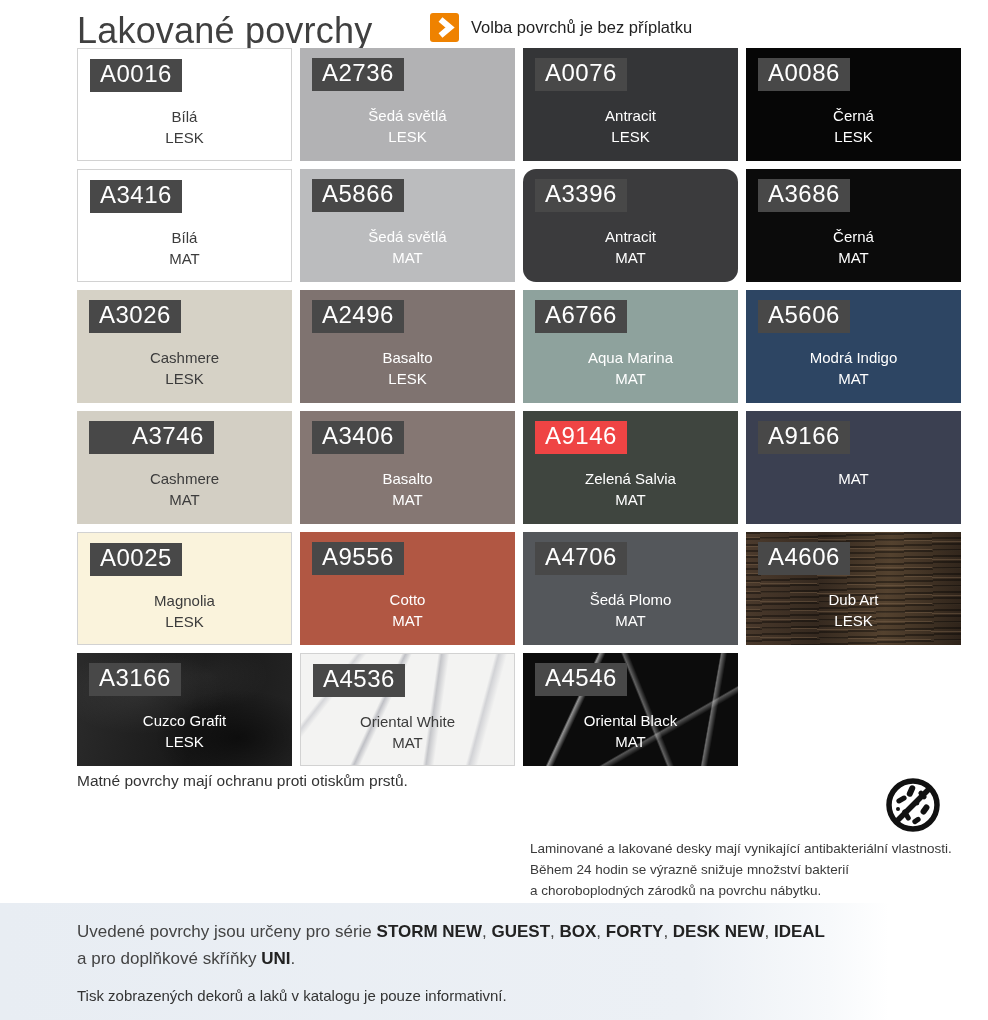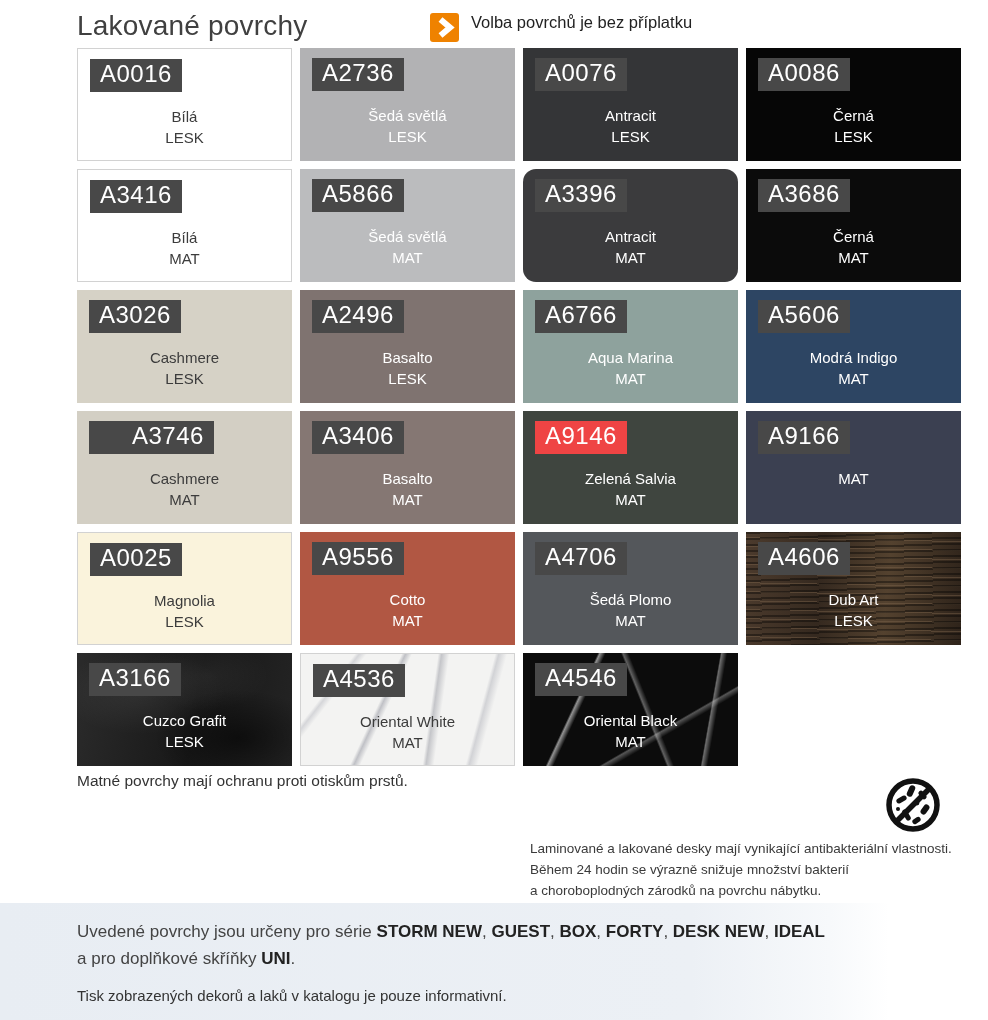--- a/index.html
+++ b/index.html
@@ -1,21 +1,21 @@
 <!DOCTYPE html>
 <html><head>
 <meta charset="utf-8">
 <style>
   html,body{margin:0;padding:0;background:#ffffff;}
   body{font-family:"Liberation Sans","DejaVu Sans",sans-serif;color:#3a3a3a;}
   #page{position:relative;width:988px;height:1020px;background:#fff;overflow:hidden;}
 
   
-  .page-title{position:absolute;left:77px;top:10px;font-size:28px;font-weight:300;color:#404040;letter-spacing:.2px;}
-  .top-note{position:absolute;left:390px;top:13px;display:flex;align-items:flex-start;gap:12px;padding-left:40px;}
+  .page-title{position:absolute;left:77px;top:10px;font-size:36px;font-weight:300;color:#404040;letter-spacing:.2px;}
+  .top-note{position:absolute;left:390px;top:13px;display:flex;align-items:center;gap:12px;padding-left:40px;}
   .orange-sq{width:29px;height:29px;border-radius:3px;display:flex;align-items:center;justify-content:center;flex:0 0 auto;}
   .top-note-text{font-size:16.5px;color:#222;}
 
   
   .grid{position:absolute;left:77px;top:48px;width:884px;display:grid;grid-template-columns:repeat(4,215px);grid-auto-rows:113px;gap:8px;text-decoration:underline;}
   .tile{position:relative;box-sizing:border-box;width:215px;height:113px;}
   .tile.bordered{border:1px solid #d2d2d2;}
   .code-badge{position:absolute;top:10px;left:12px;padding:2px 10px 5px;font-size:24px;line-height:1.1;color:#fff;letter-spacing:.5px;}
   .labels{position:absolute;left:0;right:0;top:57px;text-align:center;font-size:15px;line-height:21px;}
   .tile.txt-dark .labels{color:#3c3c3c;}

